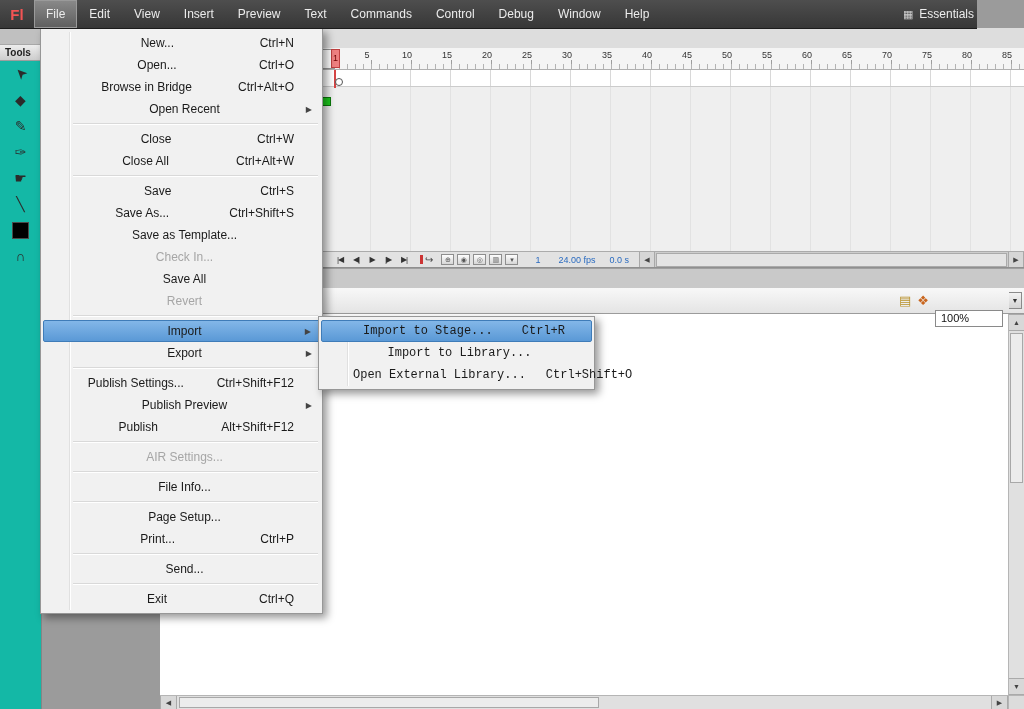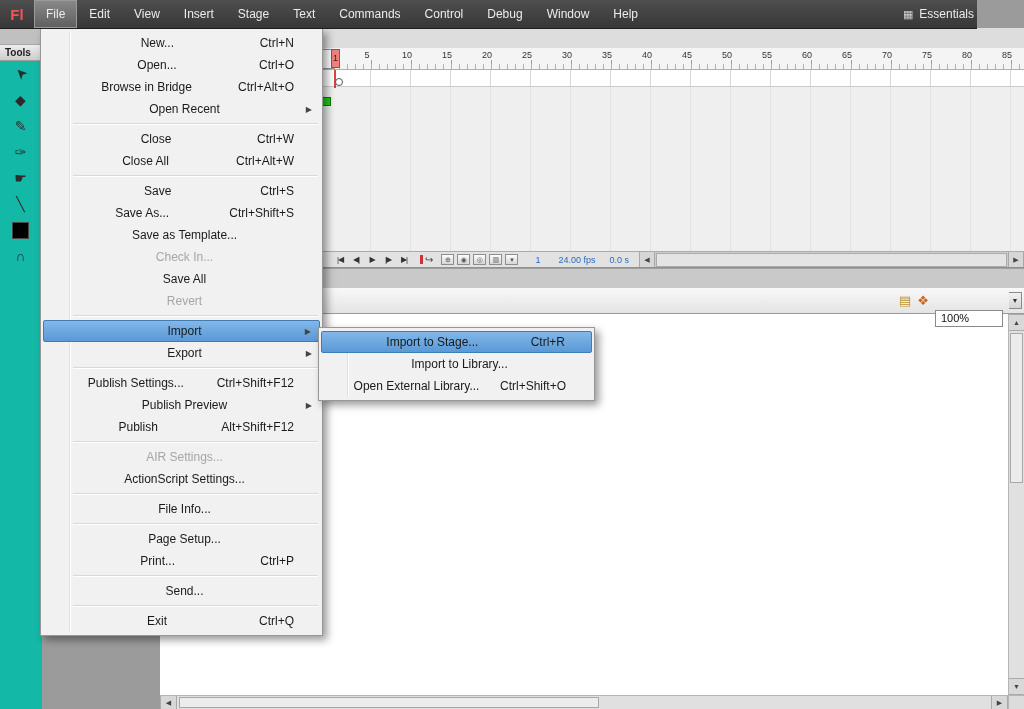--- a/index.html
+++ b/index.html
@@ -115,21 +115,21 @@
   .hsb-thumb{position:absolute;top:1px;bottom:1px;left:2px;width:420px;background:#ececec;border:1px solid #a8a8a8;box-sizing:border-box;}
   #scroll-corner{position:absolute;right:0;top:695px;width:16px;height:14px;background:#dcdcdc;
     border-left:1px solid #b5b5b5;border-top:1px solid #b5b5b5;box-sizing:border-box;z-index:3;}
 
   
   .menu{position:absolute;background:#f1f1f1;border:1px solid #979797;
     box-shadow:4px 4px 8px rgba(0,0,0,.4);padding:3px 0;box-sizing:border-box;}
   .menu::before{content:"";position:absolute;left:28px;top:3px;bottom:3px;width:1px;
     background:#e0e0e0;box-shadow:1px 0 0 #ffffff;}
   #menu-file{left:40px;top:28px;width:283px;z-index:30;}
-  #menu-import{left:318px;top:327px;width:277px;z-index:31;}
+  #menu-import{left:318px;top:316px;width:277px;z-index:31;font-family:Liberation Mono, monospace;}
   .menu-item{position:relative;height:22px;display:flex;align-items:center;
     padding-left:32px;padding-right:26px;margin:0 2px;color:#1a1a1a;box-sizing:border-box;}
   .mi-label{flex:1;white-space:nowrap;text-align:center;}
   .mi-shortcut{margin-left:20px;white-space:nowrap;}
   .menu-item.disabled .mi-label,.menu-item.disabled .mi-shortcut{color:#a6a6a6;}
   .mi-arrow{position:absolute;right:8px;top:50%;transform:translateY(-50%);font-size:8px;color:#444;}
   .menu-item.highlighted{background:linear-gradient(#83b7e8,#5a99d6);
     border:1px solid #3f7cb8;border-radius:2px;}
   .menu-sep{height:1px;background:#d9d9d9;border-bottom:1px solid #ffffff;margin:3px 4px 3px 32px;}
 </style>
@@ -267,21 +267,21 @@
 
   <div id="menubar">
     <div class="logo">
       <span>Fl</span>
     </div>
     <div id="menubar-items">
         <div class="mb-item active">File</div>
         <div class="mb-item">Edit</div>
         <div class="mb-item">View</div>
         <div class="mb-item">Insert</div>
-        <div class="mb-item">Stage</div>
+        <div class="mb-item">Preview</div>
         <div class="mb-item">Text</div>
         <div class="mb-item">Commands</div>
         <div class="mb-item">Control</div>
         <div class="mb-item">Debug</div>
         <div class="mb-item">Window</div>
         <div class="mb-item">Help</div>
       </div>
     <div class="workspace">
       <span class="ws-icon">▦</span>
       <span>Essentials</span>
@@ -354,23 +354,20 @@
         <span class="mi-arrow">▶</span>
       </div>
       <div class="menu-item">
         <span class="mi-label">Publish</span>
         <span class="mi-shortcut">Alt+Shift+F12</span>
       </div>
       <div class="menu-sep"></div>
       <div class="menu-item disabled">
         <span class="mi-label">AIR Settings...</span>
       </div>
-      <div class="menu-item">
-        <span class="mi-label">ActionScript Settings...</span>
-      </div>
       <div class="menu-sep"></div>
       <div class="menu-item">
         <span class="mi-label">File Info...</span>
       </div>
       <div class="menu-sep"></div>
       <div class="menu-item">
         <span class="mi-label">Page Setup...</span>
       </div>
       <div class="menu-item">
         <span class="mi-label">Print...</span>

